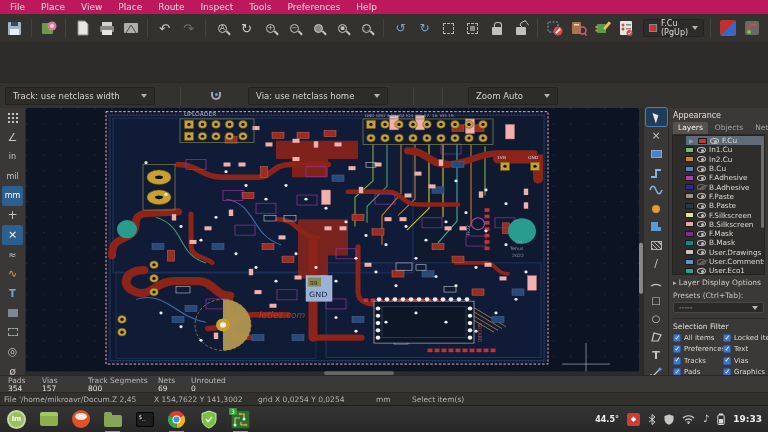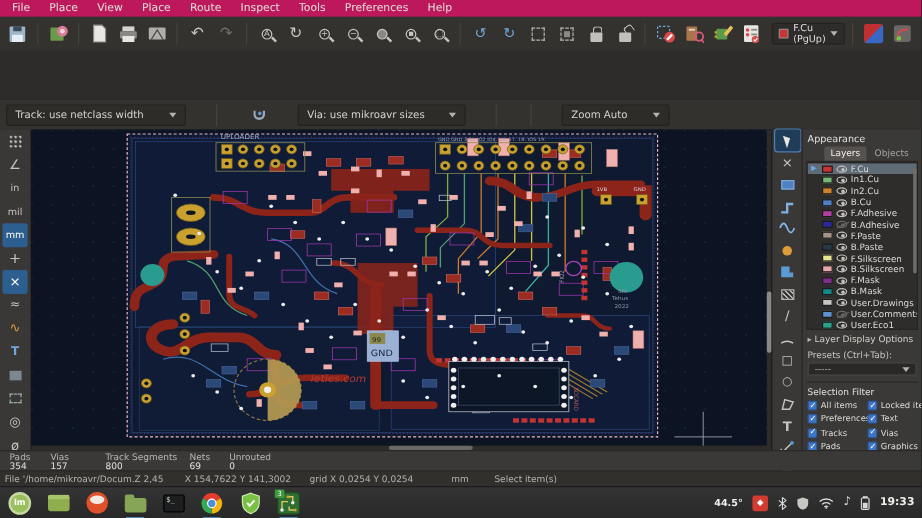--- a/index.html
+++ b/index.html
@@ -62,24 +62,24 @@
   .hatch{width:11px;height:9px;background:repeating-linear-gradient(45deg,#b5b3b0 0 1px,transparent 1px 3px);border:1px solid #b5b3b0;}
   .chipic{width:11px;height:8px;background:#4f81c4;border:1px solid #7fa8d8;}
   .canvas{flex:1;position:relative;background:#0c1322;min-width:0;}
   .canvas svg{position:absolute;inset:0;}
   
   .panel{width:100px;background:#3b3937;border-left:1px solid #2c2a28;flex:none;font-size:7.5px;
     color:#d5d3cf;display:flex;flex-direction:column;padding:2px 3px 0 3px;overflow:hidden;}
   .ptitle{font-size:8px;color:#e3e1de;padding:1px 1px 2px 1px;}
   .ptabs{display:flex;gap:2px;border-bottom:1px solid #2c2a28;padding:0 1px;}
   .ptab{padding:1px 5px 2px 5px;color:#a5a3a0;font-size:7.5px;}
-  .ptab.on{background:#55514e;color:#f0eeea;border-radius:2px 2px 0 0;margin-left:14px;}
+  .ptab.on{background:#55514e;color:#f0eeea;border-radius:2px 2px 0 0;}
   .llist{background:#2f2d2b;border:1px solid #262422;height:140px;overflow:hidden;position:relative;flex:none;}
   .layer-row{height:9.3px;display:flex;align-items:center;gap:3px;padding:0 2px 0 3px;}
-  .layer-row.sel{background:#5f6b76;}
+  .layer-row.sel{background:#5f6b76;margin-left:13px;}
   .layer-row .tri{width:6px;flex:none;font-size:6px;color:#6fa8dc;line-height:6px;}
   .swatch{width:9px;height:6px;border:1px solid #1c1b1a;flex:none;}
   .eye{width:9px;height:6px;border:1px solid #c2c0bd;border-radius:50%;position:relative;flex:none;}
   .eye::after{content:"";position:absolute;left:2.5px;top:1px;width:3px;height:3px;background:#c2c0bd;border-radius:50%;}
   .eye.off{opacity:.4;}
   .eye.off::before{content:"";position:absolute;left:-1px;top:2px;width:11px;height:1px;background:#c2c0bd;transform:rotate(-25deg);}
   .lname{font-size:7.3px;white-space:nowrap;color:#dcdad6;}
   .lscroll{position:absolute;right:0;top:4px;width:3px;height:88px;background:#6f6d6a;border-radius:2px;}
   .ldisp{padding:3px 1px 2px 1px;color:#d0cec9;}
   .ldisp::before{content:"▸ ";font-size:7px;color:#b5b3b0;}
@@ -276,21 +276,21 @@
 
   <div class="toolbar2">
     <div class="dd" style="width:150px">
       <span>Track: use netclass width</span>
     </div>
     <div class="sep"></div>
     <div class="viabtn">
         <span class="viau"></span>
       </div>
     <div class="dd" style="width:140px">
-      <span>Via: use mikroavr sizes</span>
+      <span>Via: use netclass home</span>
     </div>
     <div class="sep"></div>
     <div class="sep"></div>
     <div class="dd" style="width:90px">
       <span>Zoom Auto</span>
     </div>
   </div>
 
   <div class="main">
 

